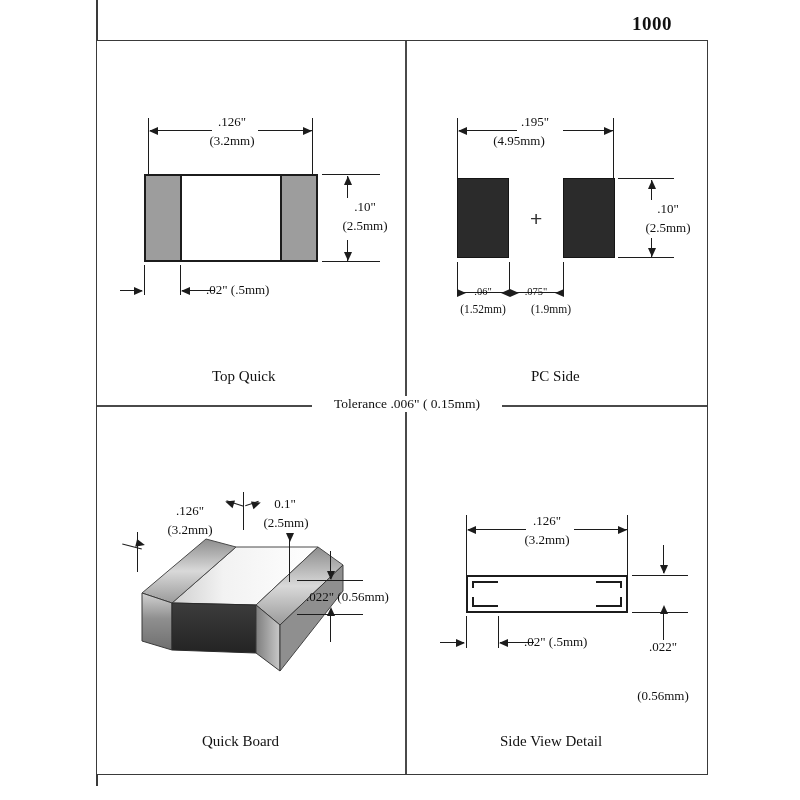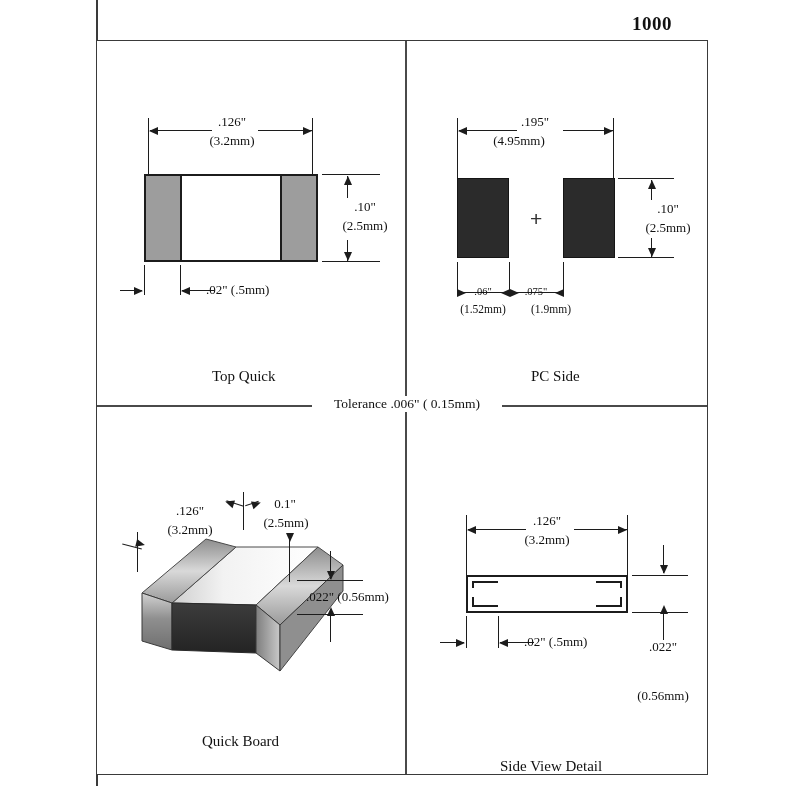--- a/index.html
+++ b/index.html
@@ -253,16 +253,16 @@
 
     <div class="ln hln" style="left:632px;top:575px;width:56px;"></div>
     <div class="ln hln" style="left:632px;top:612px;width:56px;"></div>
     <div class="ln vln" style="left:663px;top:545px;height:28px;"></div>
     <div class="ln vln" style="left:663px;top:614px;height:26px;"></div>
     <div class="arrowD" style="left:659.7px;top:565px;"></div>
     <div class="arrowU" style="left:659.7px;top:605px;"></div>
     <div class="dim" style="left:618px;top:640px;width:90px;">.022"</div>
     <div class="dim" style="left:618px;top:659px;width:90px;margin-top:30px;">(0.56mm)</div>
 
-    <div class="viewlabel" style="left:500px;top:758px;">Side View Detail</div>
+    <div class="viewlabel" style="left:500px;top:733px;">Side View Detail</div>
   </div>
 
 </div>
 
 </body></html>

